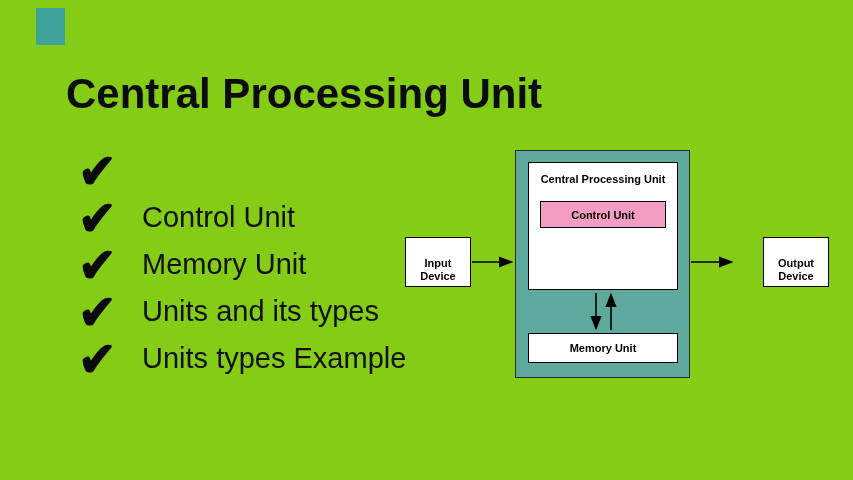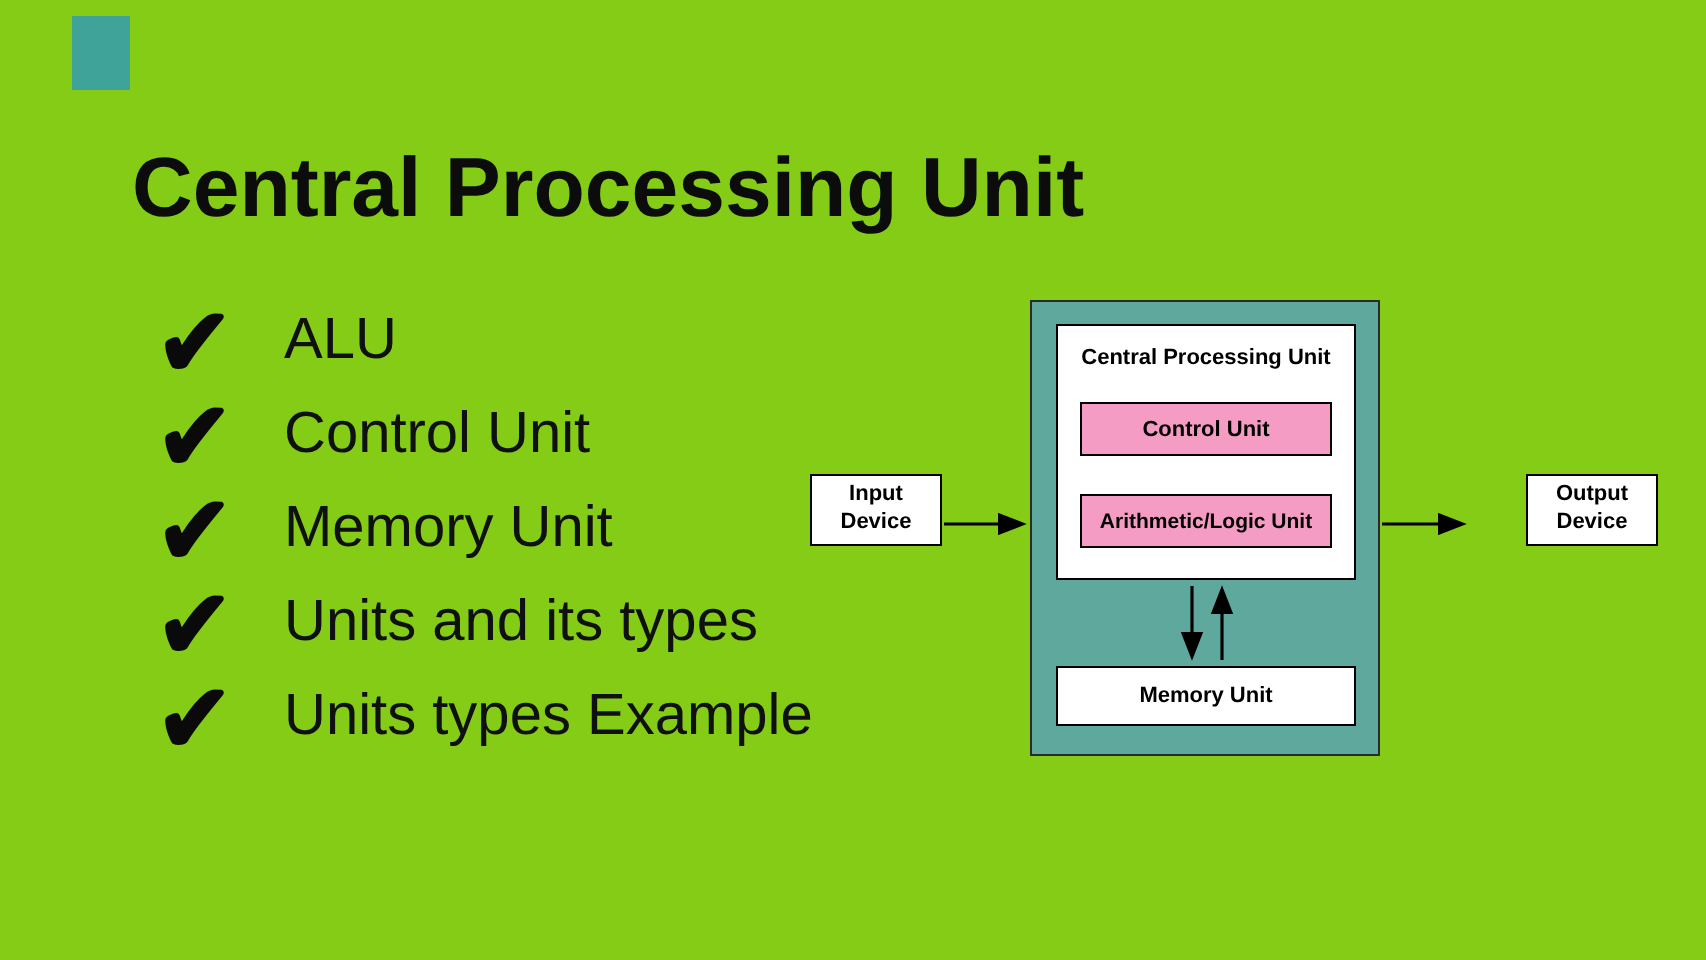--- a/index.html
+++ b/index.html
@@ -103,26 +103,26 @@
     box-sizing: border-box;
     display: flex;
     align-items: center;
     justify-content: center;
     font-size: 11px;
     font-weight: bold;
     color: #000;
   }
   .io-box {
     position: absolute;
-    width: 66px; height: 36px;
+    width: 66px; height: 50px;
     background: #ffffff;
     border: 1.5px solid var(--border, #000);
     box-sizing: border-box;
     display: flex;
-    align-items: center;
+    align-items: flex-end;
     justify-content: center;
     text-align: center;
     font-size: 11px;
     font-weight: bold;
     line-height: 1.25;
     color: #000;
     padding: 2px;
   }
   .io-label { width: 48px; }
   .input-box  { left: 405px; top: 237px; }
@@ -139,21 +139,20 @@
 
 <div class="canvas">
 
   <div class="corner-decor"></div>
 
   <h1 class="slide-title">Central Processing Unit</h1>
 
   <div class="bullet-list">
     <div class="bullet-row">
       <span class="check">✔</span>
-      <span class="bullet-label">ALU</span>
     </div>
     <div class="bullet-row">
       <span class="check">✔</span>
       <span class="bullet-label">Control Unit</span>
     </div>
     <div class="bullet-row">
       <span class="check">✔</span>
       <span class="bullet-label">Memory Unit</span>
     </div>
     <div class="bullet-row">
@@ -164,21 +163,20 @@
       <span class="check">✔</span>
       <span class="bullet-label">Units types Example</span>
     </div>
   </div>
 
   <div class="cpu-outer"></div>
 
   <div class="cpu-inner">
     <div class="cpu-inner-title">Central Processing Unit</div>
     <div class="unit-box control-unit">Control Unit</div>
-    <div class="unit-box alu-unit">Arithmetic/Logic Unit</div>
   </div>
 
   <div class="memory-box">Memory Unit</div>
 
   <div class="io-box input-box">
     <span class="io-label">Input Device</span>
   </div>
 
   <div class="io-box output-box">
     <span class="io-label">Output Device</span>

